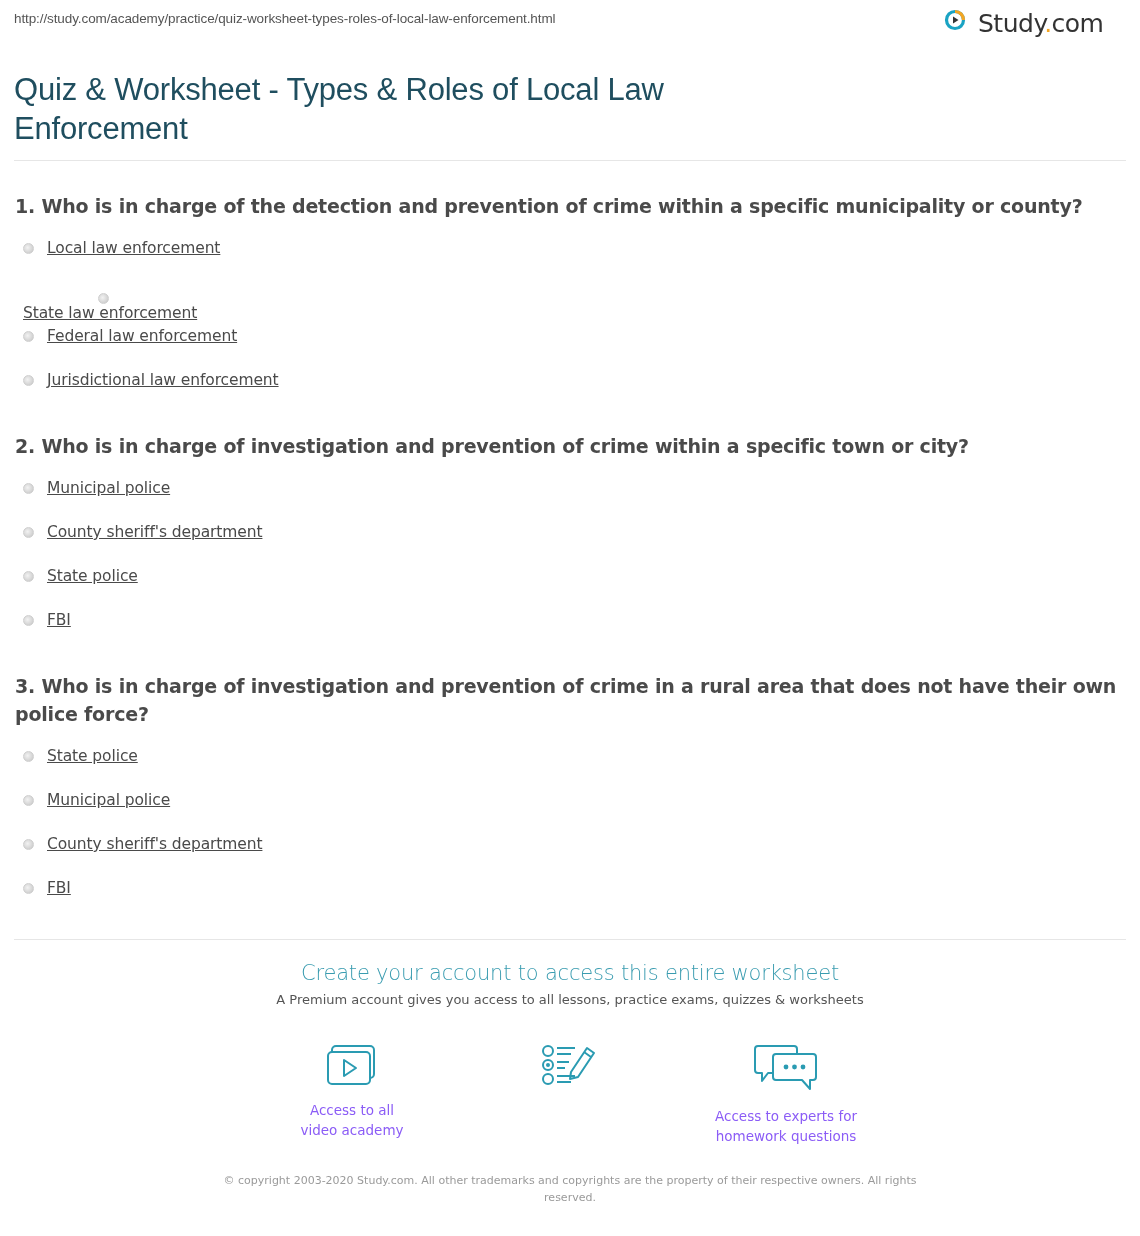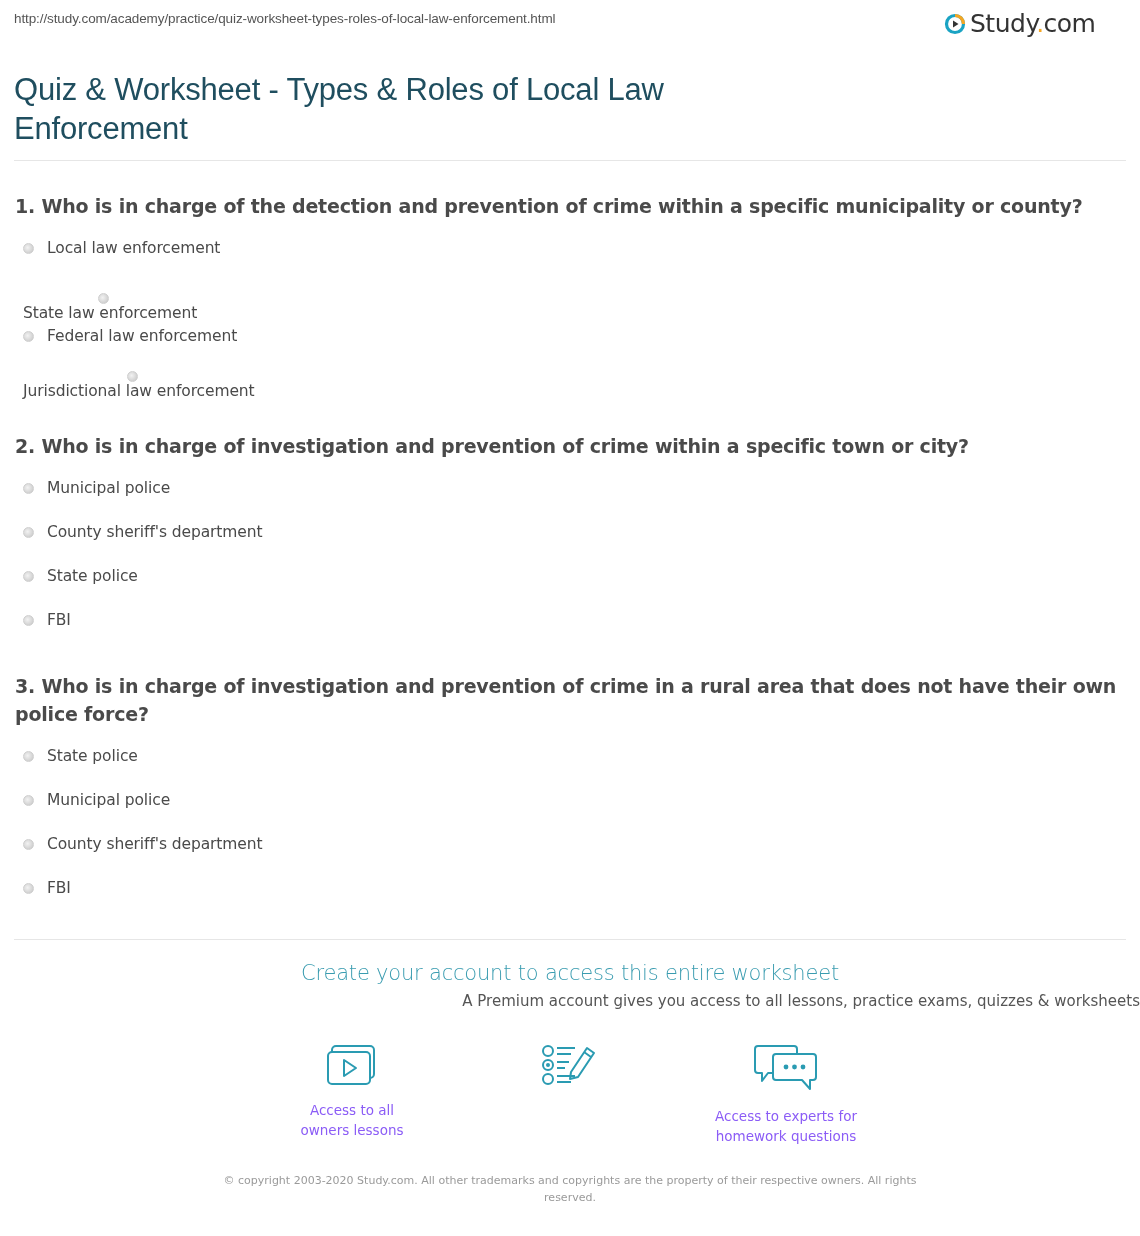--- a/index.html
+++ b/index.html
@@ -11,21 +11,21 @@
     min-height: 1236px;
   }
   .url {
     position: absolute; left: 14px; top: 11px;
     font-family: Liberation Sans, sans-serif;
     font-size: 13.5px; color: #555555;
     letter-spacing: -0.1px;
   }
   .logo {
     position: absolute; left: 944px; top: 9px;
-    display: flex; align-items: center;
+    display: flex; align-items: flex-start; gap: 8px;
   }
   .logo-mark { width: 22px; height: 22px; margin-right: 4px; }
   .logo-text {
     font-family: "DejaVu Sans", sans-serif;
     font-size: 25px; color: #333333; letter-spacing: -0.5px;
     font-weight: 400;
   }
   .logo-text .dot { color: #f5a623; }
   .title {
     position: absolute; left: 14px; top: 70px; width: 720px;
@@ -48,31 +48,31 @@
     cursor: pointer;
   }
   .radio {
     width: 11px; height: 11px; border-radius: 50%;
     background: radial-gradient(circle at 40% 40%, #f2f2f2 0%, #d6d6d6 60%, #c4c4c4 100%);
     border: 1px solid #cfcfcf;
     margin-right: 13px; flex-shrink: 0;
   }
   .option-label {
     font-family: "DejaVu Sans", sans-serif;
-    font-size: 15.5px; color: #4a4a4a; letter-spacing: -0.1px;
+    font-size: 15.5px; color: #4a4a4a; letter-spacing: -0.1px; text-decoration: underline;
   }
   .cta-title {
     position: absolute; left: 0; width: 1140px; top: 961px; text-align: center;
     font-family: "DejaVu Sans", sans-serif; font-weight: 300;
     font-size: 21px; color: #3a9cb0; letter-spacing: -0.2px;
   }
   .cta-sub {
-    position: absolute; left: 0; width: 1140px; top: 992px; text-align: right;
-    font-family: "DejaVu Sans", sans-serif;
-    font-size: 15px; color: #555555;
+    position: absolute; left: 0; width: 1140px; top: 992px; text-align: center;
+    font-family: "DejaVu Sans", sans-serif;
+    font-size: 13px; color: #555555;
   }
   .feature {
     position: absolute; top: 1044px; width: 200px; text-align: center;
   }
   .feature svg { display: block; margin: 0 auto; }
   .feature-label {
     margin-top: 14px;
     font-family: "DejaVu Sans", sans-serif;
     font-size: 13.5px; line-height: 20px; color: #8b5cf6;
   }
@@ -106,21 +106,21 @@
   <span class="option-label">Local law enforcement</span>
 </div>
 <div class="option" style="top:293px;flex-direction:column;">
   <span class="radio"></span>
   <span class="option-label">State law enforcement</span>
 </div>
 <div class="option" style="top:327px;">
   <span class="radio"></span>
   <span class="option-label">Federal law enforcement</span>
 </div>
-<div class="option" style="top:371px;flex-direction:column;">
+<div class="option" style="top:371px;">
   <span class="radio"></span>
   <span class="option-label">Jurisdictional law enforcement</span>
 </div>
 
 <div class="question" style="top:432px;">2. Who is in charge of investigation and prevention of crime within a specific town or city?</div>
 <div class="option" style="top:479px;">
   <span class="radio"></span>
   <span class="option-label">Municipal police</span>
 </div>
 <div class="option" style="top:523px;">
@@ -160,21 +160,21 @@
 <div class="cta-sub">A Premium account gives you access to all lessons, practice exams, quizzes &amp; worksheets</div>
 
 <div class="feature" style="left:252px;">
   <svg width="52" height="42" viewBox="0 0 52 42">
     <rect x="6" y="2" width="42" height="32" rx="4" fill="#fff" stroke="#2a9bb2" stroke-width="2"></rect>
     <rect x="2" y="8" width="42" height="32" rx="4" fill="#fff" stroke="#2a9bb2" stroke-width="2"></rect>
     <path d="M18 16 L30 24 L18 32 Z" fill="none" stroke="#2a9bb2" stroke-width="2" stroke-linejoin="round"></path>
   </svg>
   <div class="feature-label">
     <div>Access to all</div>
-    <div>owners lessons</div>
+    <div>video academy</div>
   </div>
 </div>
 
 <div class="feature" style="left:469px;">
   <svg width="56" height="42" viewBox="0 0 56 42">
     <circle cx="7" cy="7" r="5" fill="none" stroke="#2a9bb2" stroke-width="2"></circle>
     <circle cx="7" cy="21" r="5" fill="none" stroke="#2a9bb2" stroke-width="2"></circle>
     <circle cx="7" cy="21" r="2" fill="#2a9bb2"></circle>
     <circle cx="7" cy="35" r="5" fill="none" stroke="#2a9bb2" stroke-width="2"></circle>
     <line x1="16" y1="4" x2="34" y2="4" stroke="#2a9bb2" stroke-width="2"></line>

